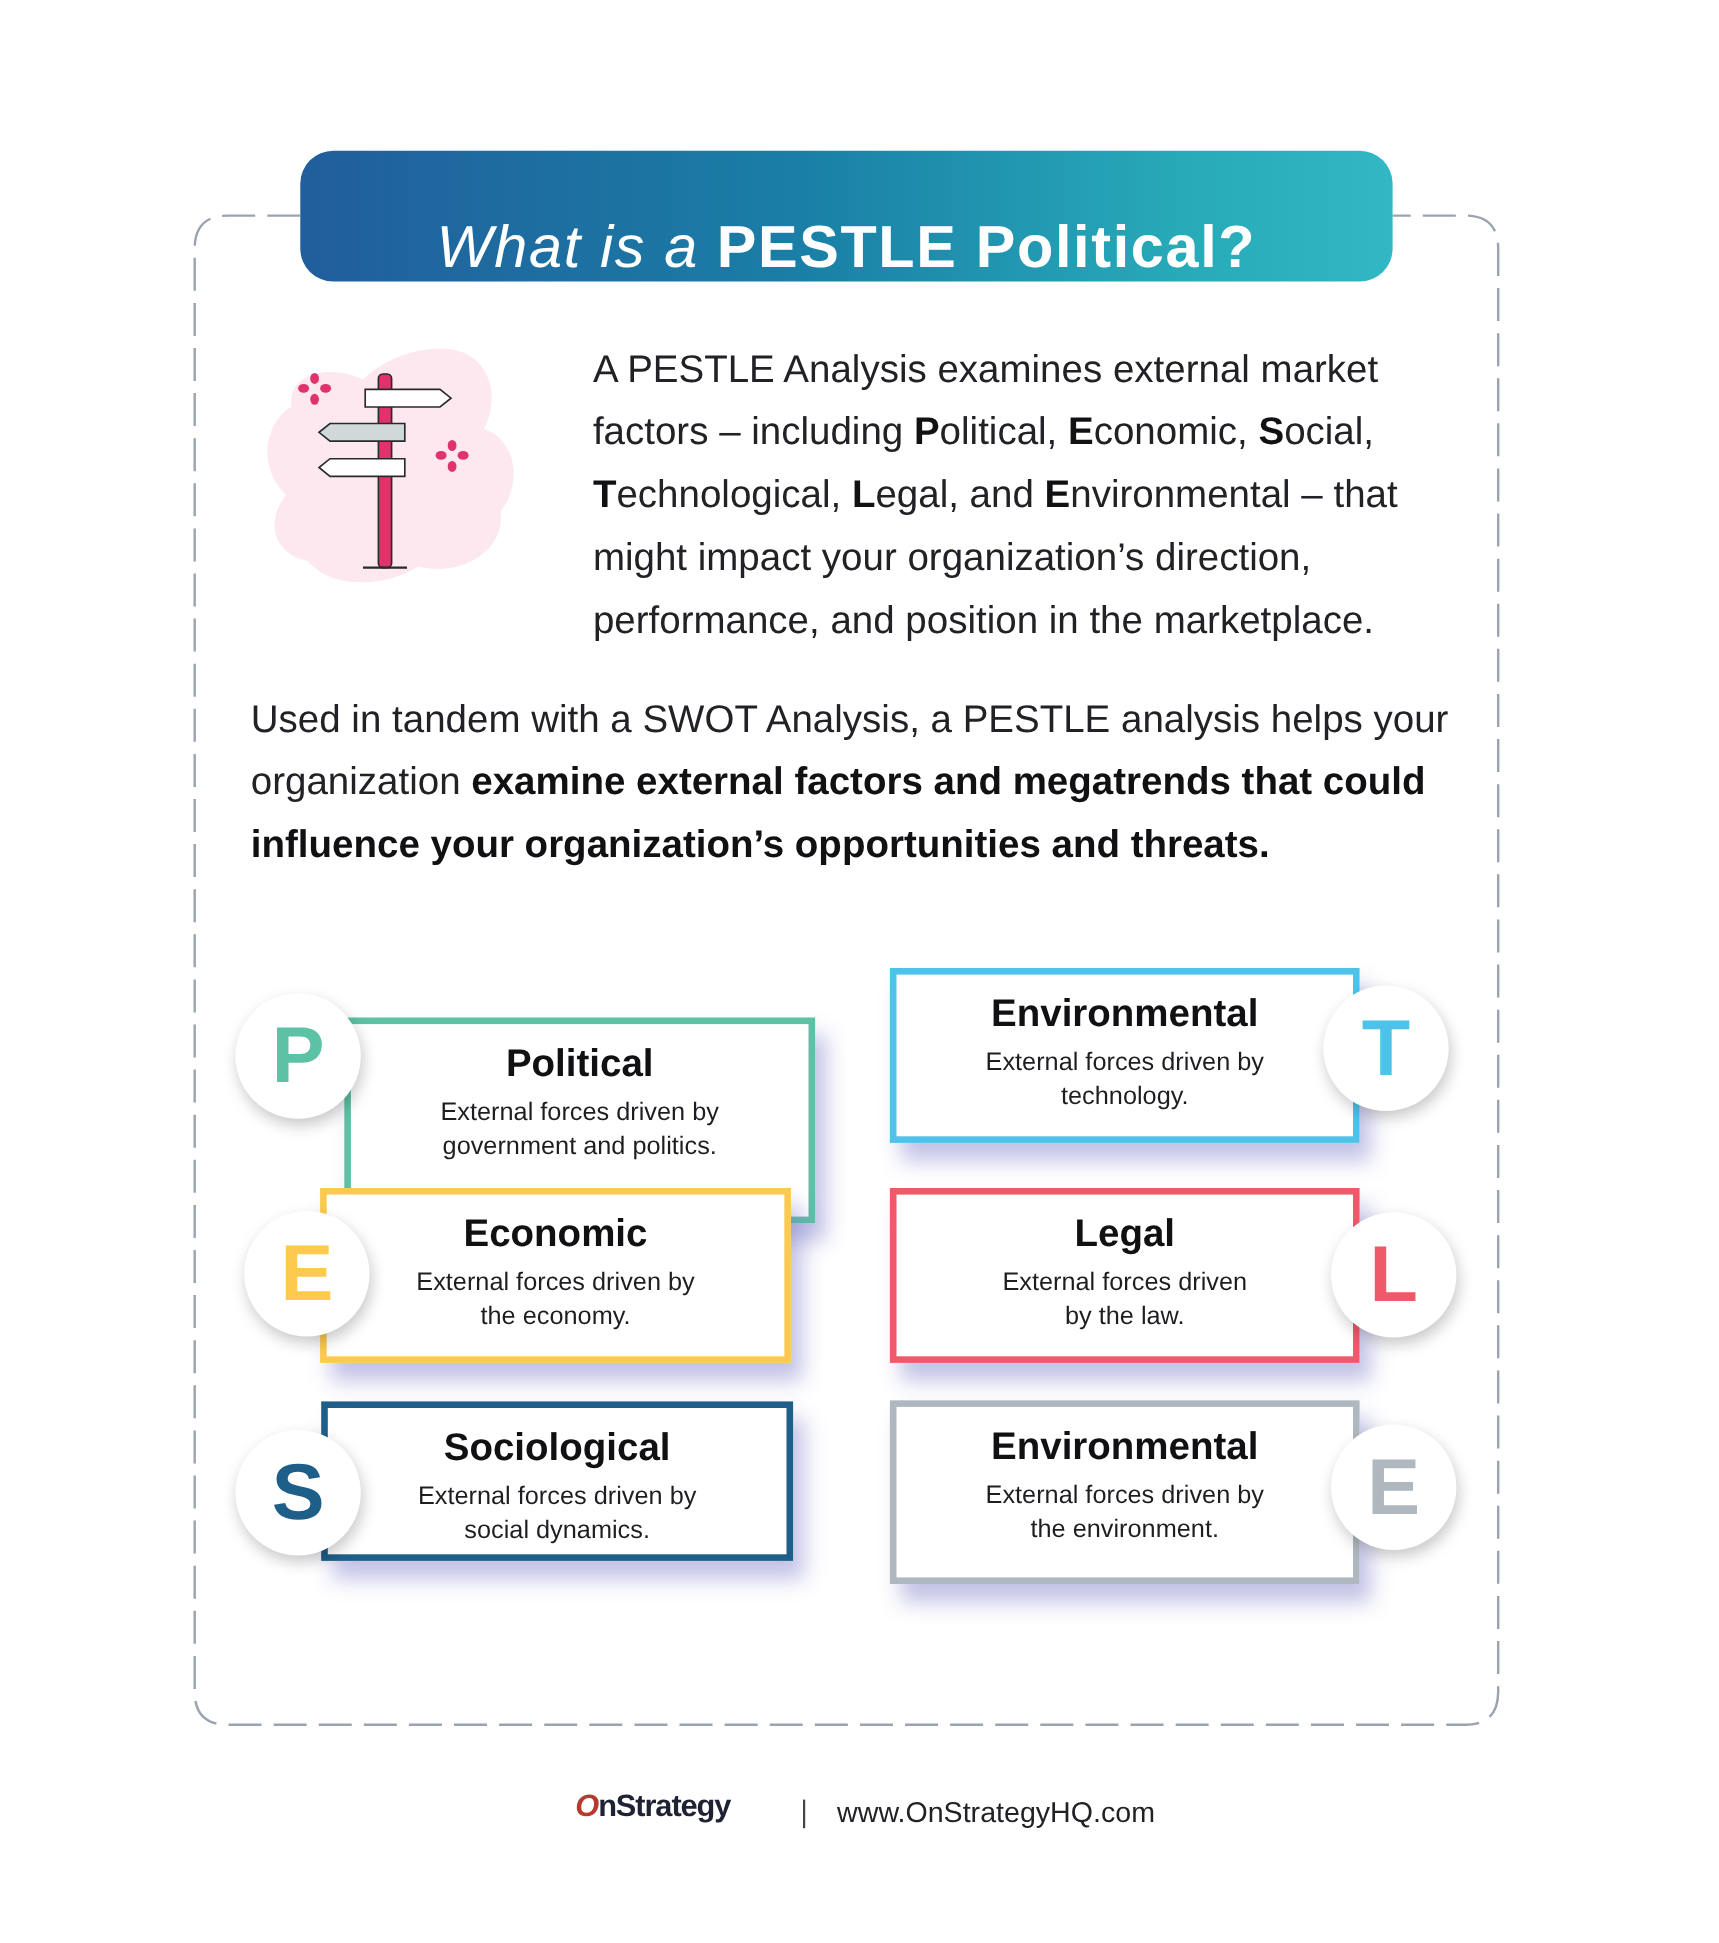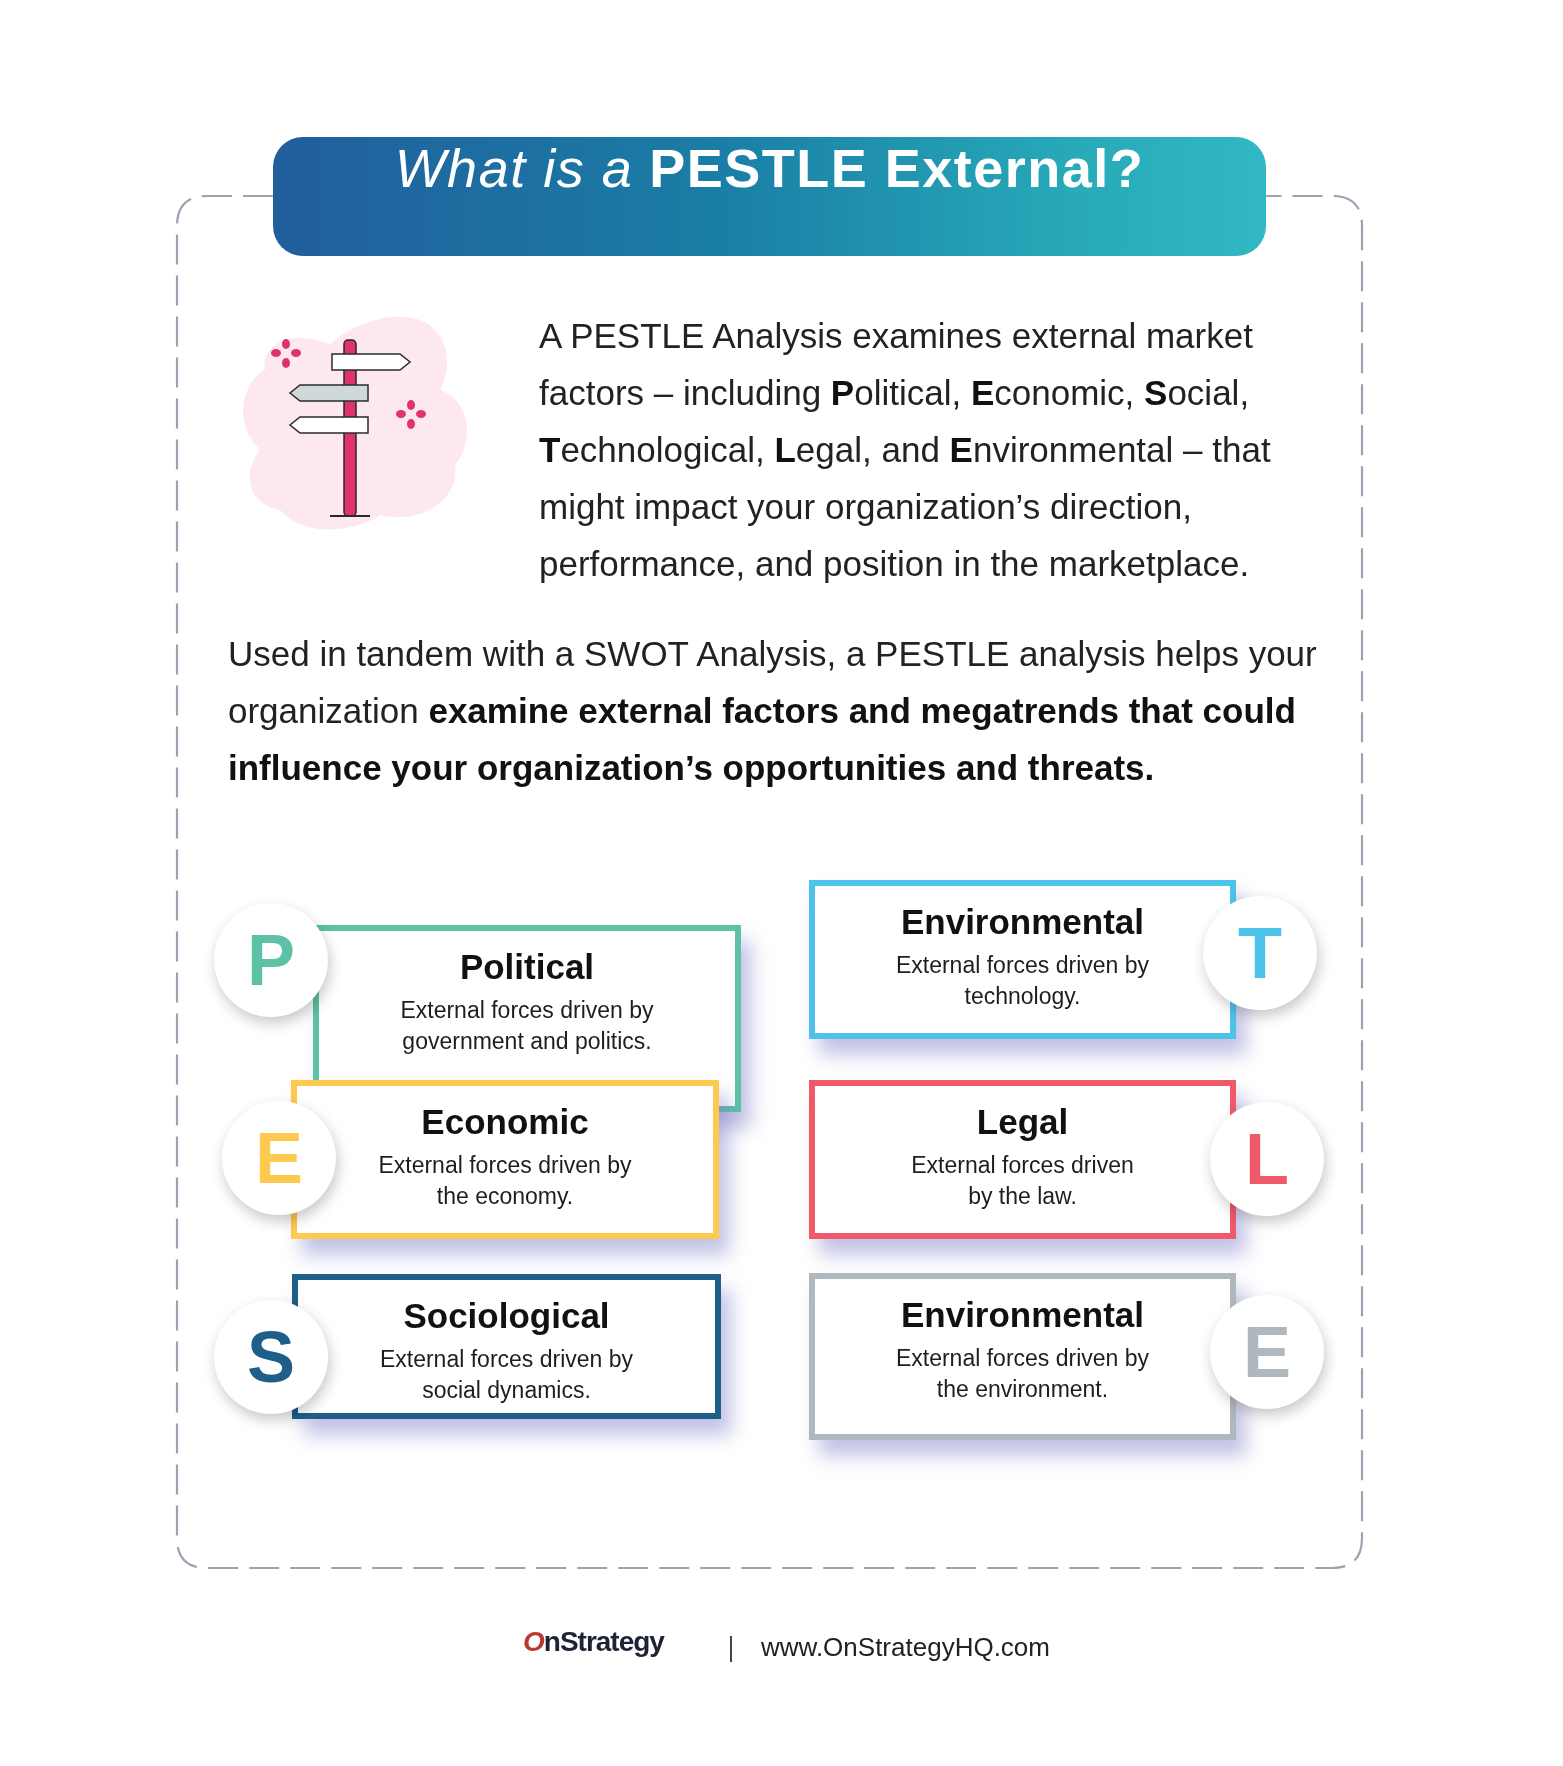--- a/index.html
+++ b/index.html
@@ -8,21 +8,21 @@
 
   .frame {
     position: absolute; left: 177px; top: 196px; width: 1185px; height: 1372px;
   }
   .frame svg { position: absolute; left: 0; top: 0; overflow: visible; }
 
   .banner {
     position: absolute; left: 273px; top: 137px; width: 993px; height: 119px;
     border-radius: 30px;
     background: linear-gradient(90deg, #215e9c 0%, #1a7ea6 45%, #27a9b8 80%, #31b8c4 100%);
-    display: flex; align-items: flex-start; justify-content: center;
+    display: flex; align-items: flex-end; justify-content: center;
     color: #ffffff; font-size: 54px; letter-spacing: 1.5px;
   }
   .banner .light { font-style: italic; font-weight: 300; margin-right: 16px; }
   .banner .bold { font-weight: 700; }
 
   .illus { position: absolute; left: 220px; top: 300px; width: 260px; height: 240px; }
 
   .intro {
     position: absolute; left: 539px; top: 307px; width: 800px;
     font-size: 35px; line-height: 57px; color: #222226;
@@ -59,21 +59,21 @@
 <body>
 
 <div class="frame">
   <svg width="1185" height="1372">
     <path d="M 96 0 L 30 0 Q 0 0 0 30 L 0 1342 Q 0 1372 30 1372 L 1155 1372 Q 1185 1372 1185 1342 L 1185 30 Q 1185 0 1155 0 L 1089 0" fill="none" stroke="#9aa3b0" stroke-width="2.2" stroke-dasharray="30 11"></path>
   </svg>
 </div>
 
 <div class="banner">
   <span class="light">What is a</span>
-  <span class="bold">PESTLE External?</span>
+  <span class="bold">PESTLE Political?</span>
 </div>
 
 <div class="illus">
   <svg width="260" height="240" viewBox="0 0 260 240">
     <path d="M 40 150 C 10 120, 25 80, 45 70 C 40 40, 80 30, 110 45 C 130 25, 170 10, 200 20 C 225 30, 235 60, 220 90 C 250 100, 255 140, 235 165 C 240 200, 200 225, 160 215 C 130 235, 80 235, 60 210 C 30 205, 20 175, 40 150 Z" fill="#fce8ee"></path>
     <rect x="124" y="40" width="12" height="176" rx="4" fill="#e0336b" stroke="#2a2a2a" stroke-width="1.5"></rect>
     <line x1="110" y1="216" x2="150" y2="216" stroke="#2a2a2a" stroke-width="2"></line>
     <path d="M 112 54 L 180 54 L 190 62 L 180 70 L 112 70 Z" fill="#ffffff" stroke="#2a2a2a" stroke-width="1.5"></path>
     <path d="M 148 85 L 80 85 L 70 93 L 80 101 L 148 101 Z" fill="#cfd9d9" stroke="#2a2a2a" stroke-width="1.5"></path>
     <path d="M 148 117 L 80 117 L 70 125 L 80 133 L 148 133 Z" fill="#ffffff" stroke="#2a2a2a" stroke-width="1.5"></path>

